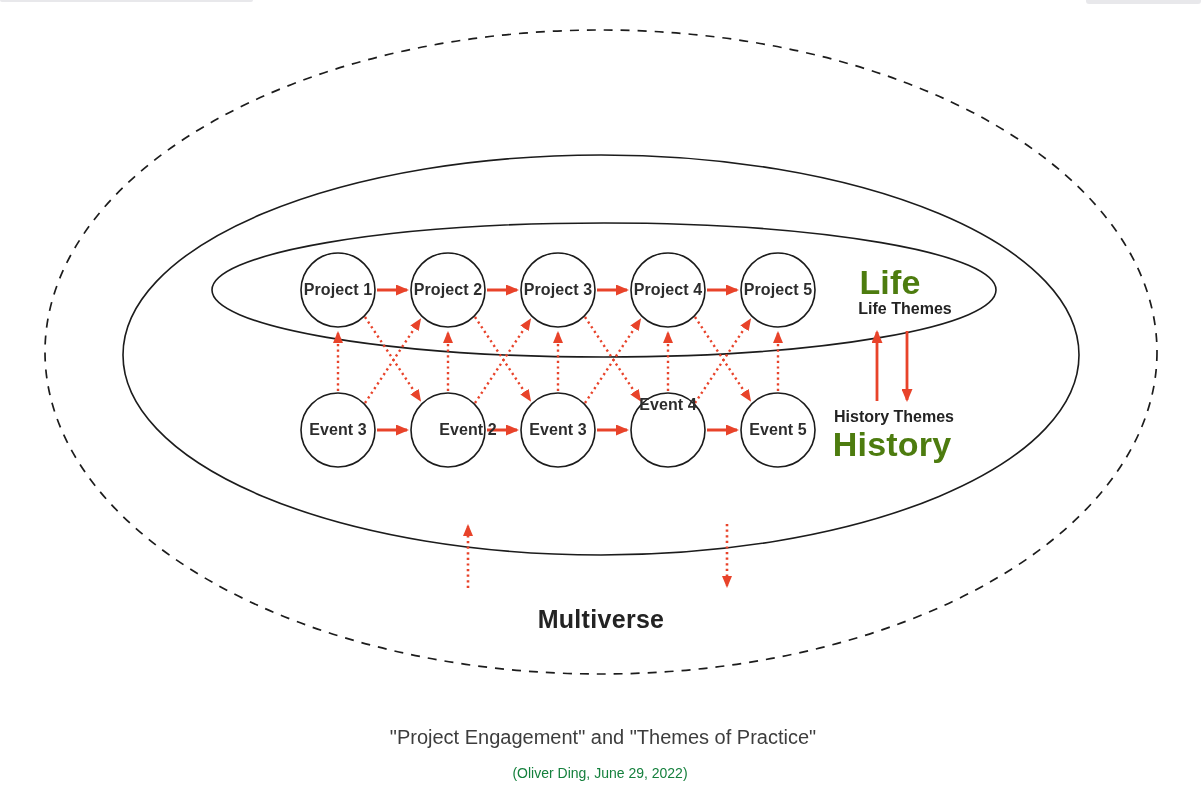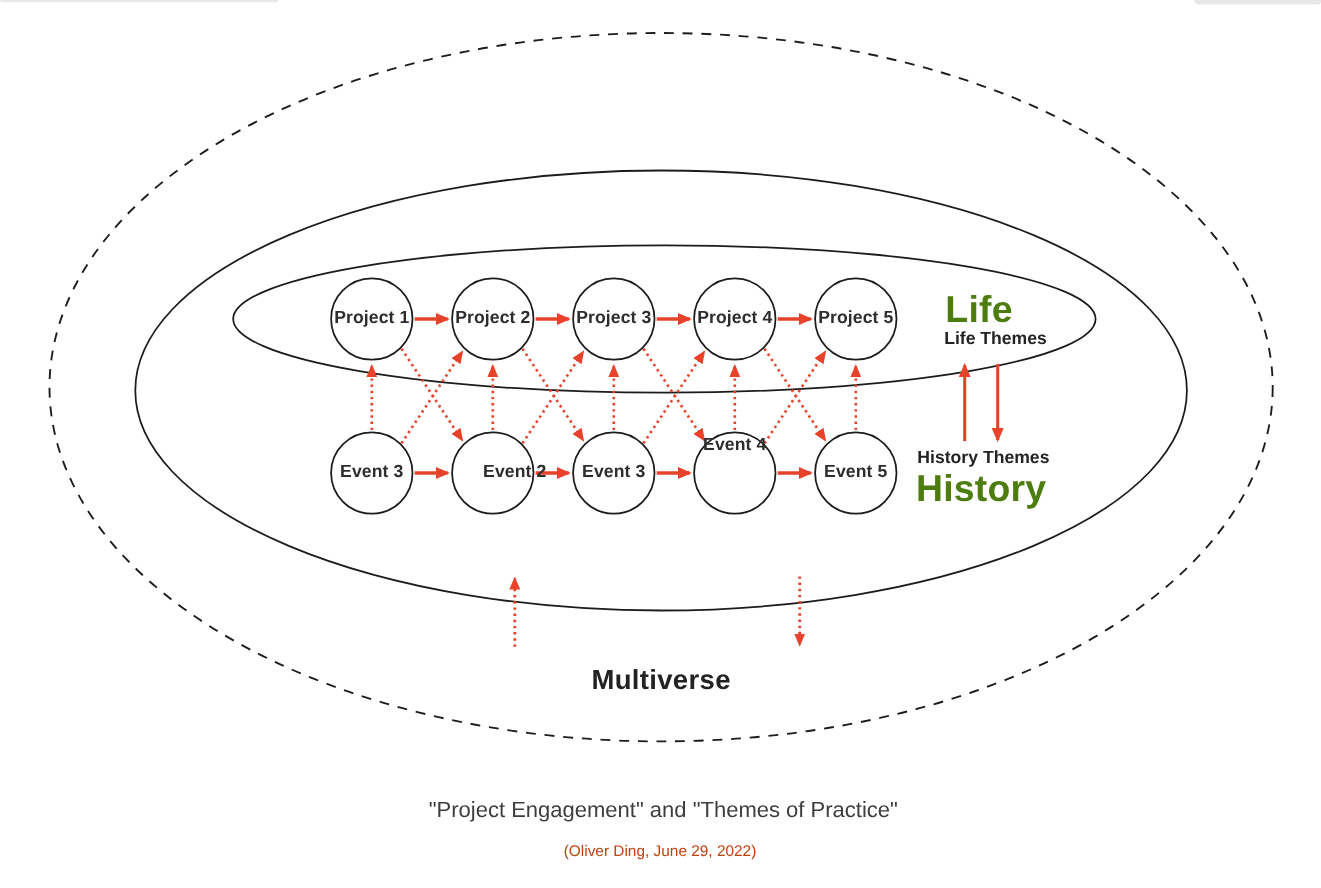--- a/index.html
+++ b/index.html
@@ -29,21 +29,21 @@
   .ring-lbl-mid { font-size: 16px; color: #232323; }
   .multiverse-lbl { font-size: 25px; color: #232323; letter-spacing: 0.3px; }
   .caption-title {
     font-weight: 400;
     font-size: 20px;
     color: #3d3d3d;
   }
   .caption-byline {
     font-weight: 400;
     font-size: 14px;
-    color: #c2410c;
+    color: #15803d;
   }
   .edge-artifact {
     position: absolute;
     background: rgba(203, 203, 210, 0.45);
     border-radius: 0 0 3px 3px;
   }
 </style>
 </head>
 <body>
 

